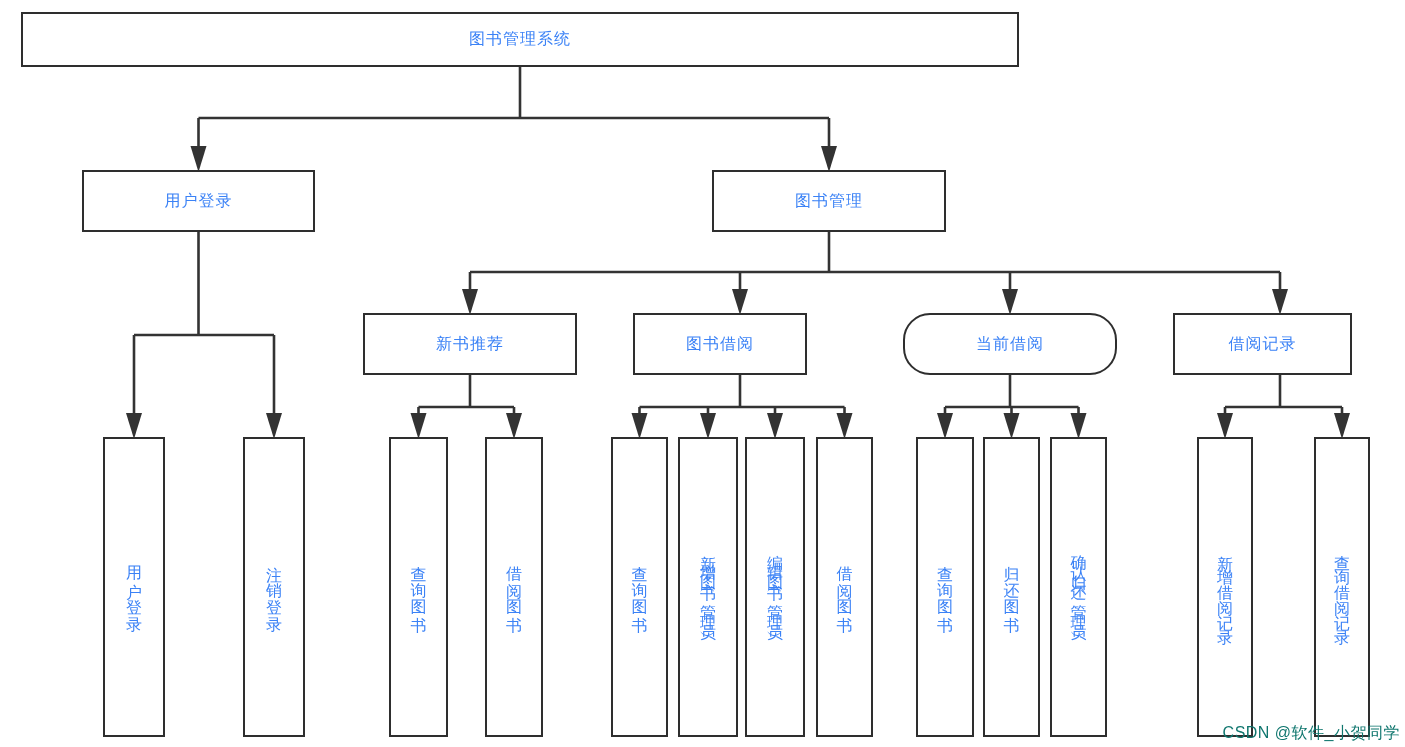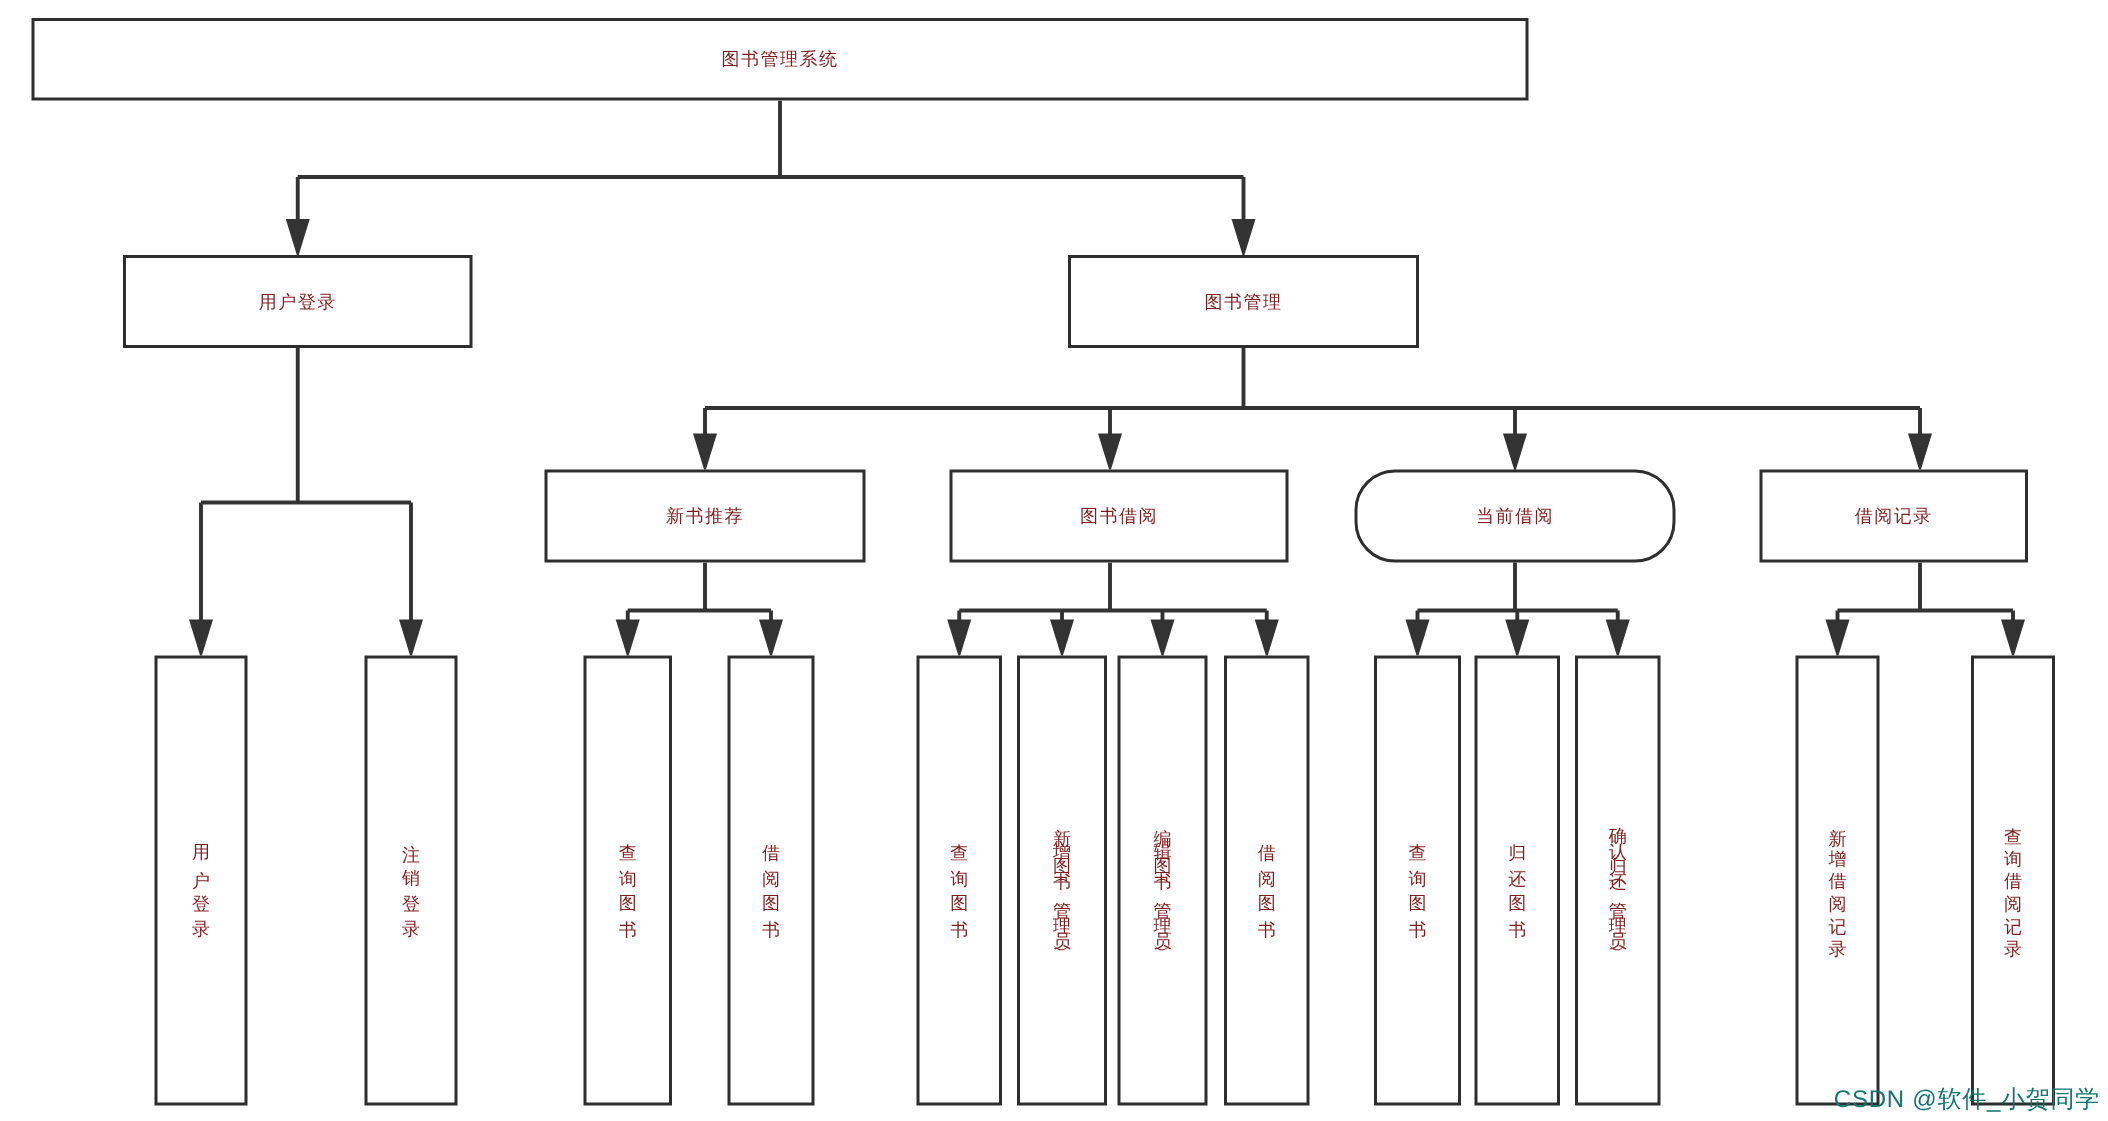--- a/index.html
+++ b/index.html
@@ -13,22 +13,22 @@
   svg.wires{position:absolute;left:0;top:0;z-index:1;}
   .node{
     position:absolute;
     background:#ffffff;
     border:2.5px solid #2e2e2e;
     box-sizing:border-box;
     display:flex;align-items:center;justify-content:center;
     z-index:2;
   }
   .node .label{
-    color:#7f1d1d;
-    font-size:12px;
+    color:#3b82f6;
+    font-size:16px;
     letter-spacing:1px;
     white-space:nowrap;
   }
   .node.v .label{
     writing-mode:vertical-rl;
     text-orientation:mixed;
     letter-spacing:17px;
     line-height:1;
   }
   .node.v.sp-med .label{letter-spacing:15px;}
@@ -107,21 +107,21 @@
     </div>
     <div class="node h" style="left: 82px; top: 170px; width: 233px; height: 62px;">
       <span class="label">用户登录</span>
     </div>
     <div class="node h" style="left: 712px; top: 170px; width: 234px; height: 62px;">
       <span class="label">图书管理</span>
     </div>
     <div class="node h" style="left: 363px; top: 313px; width: 214px; height: 62px;">
       <span class="label">新书推荐</span>
     </div>
-    <div class="node h" style="left: 633px; top: 313px; width: 226px; height: 62px;">
+    <div class="node h" style="left: 633px; top: 313px; width: 174px; height: 62px;">
       <span class="label">图书借阅</span>
     </div>
     <div class="node h" style="left: 903px; top: 313px; width: 214px; height: 62px; border-radius: 27px;">
       <span class="label">当前借阅</span>
     </div>
     <div class="node h" style="left: 1173px; top: 313px; width: 179px; height: 62px;">
       <span class="label">借阅记录</span>
     </div>
     <div class="node v" style="left: 103px; top: 437px; width: 62px; height: 300px;">
       <span class="label">用户登录</span>

